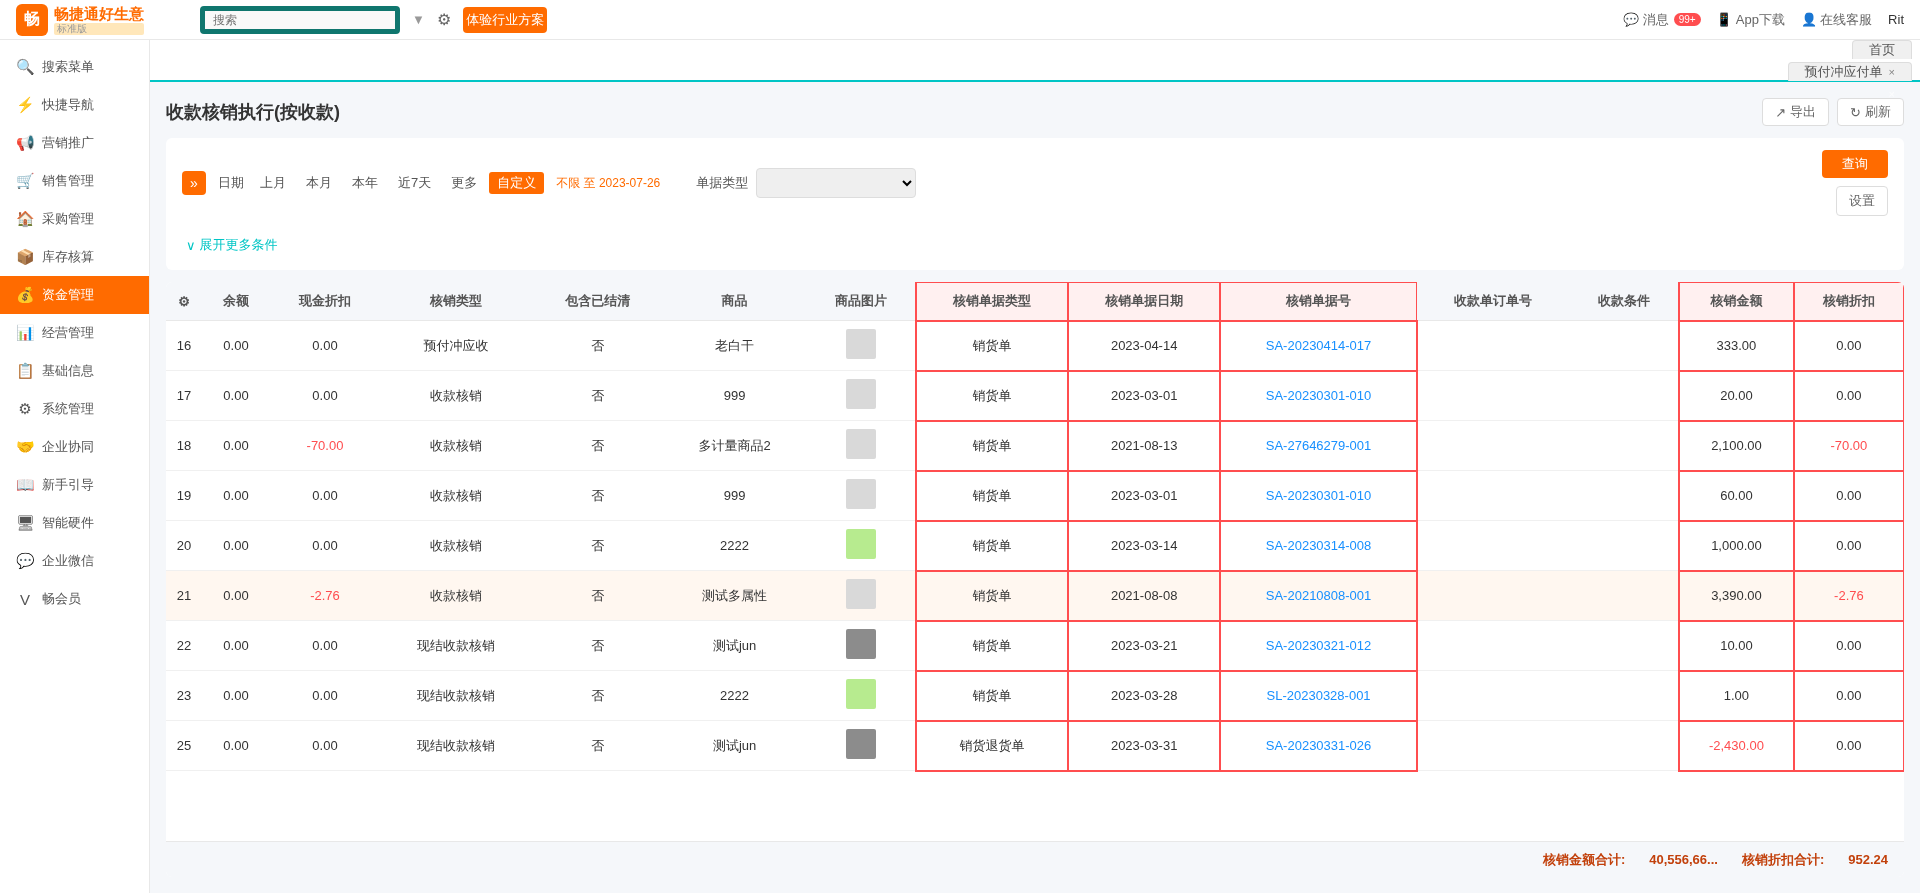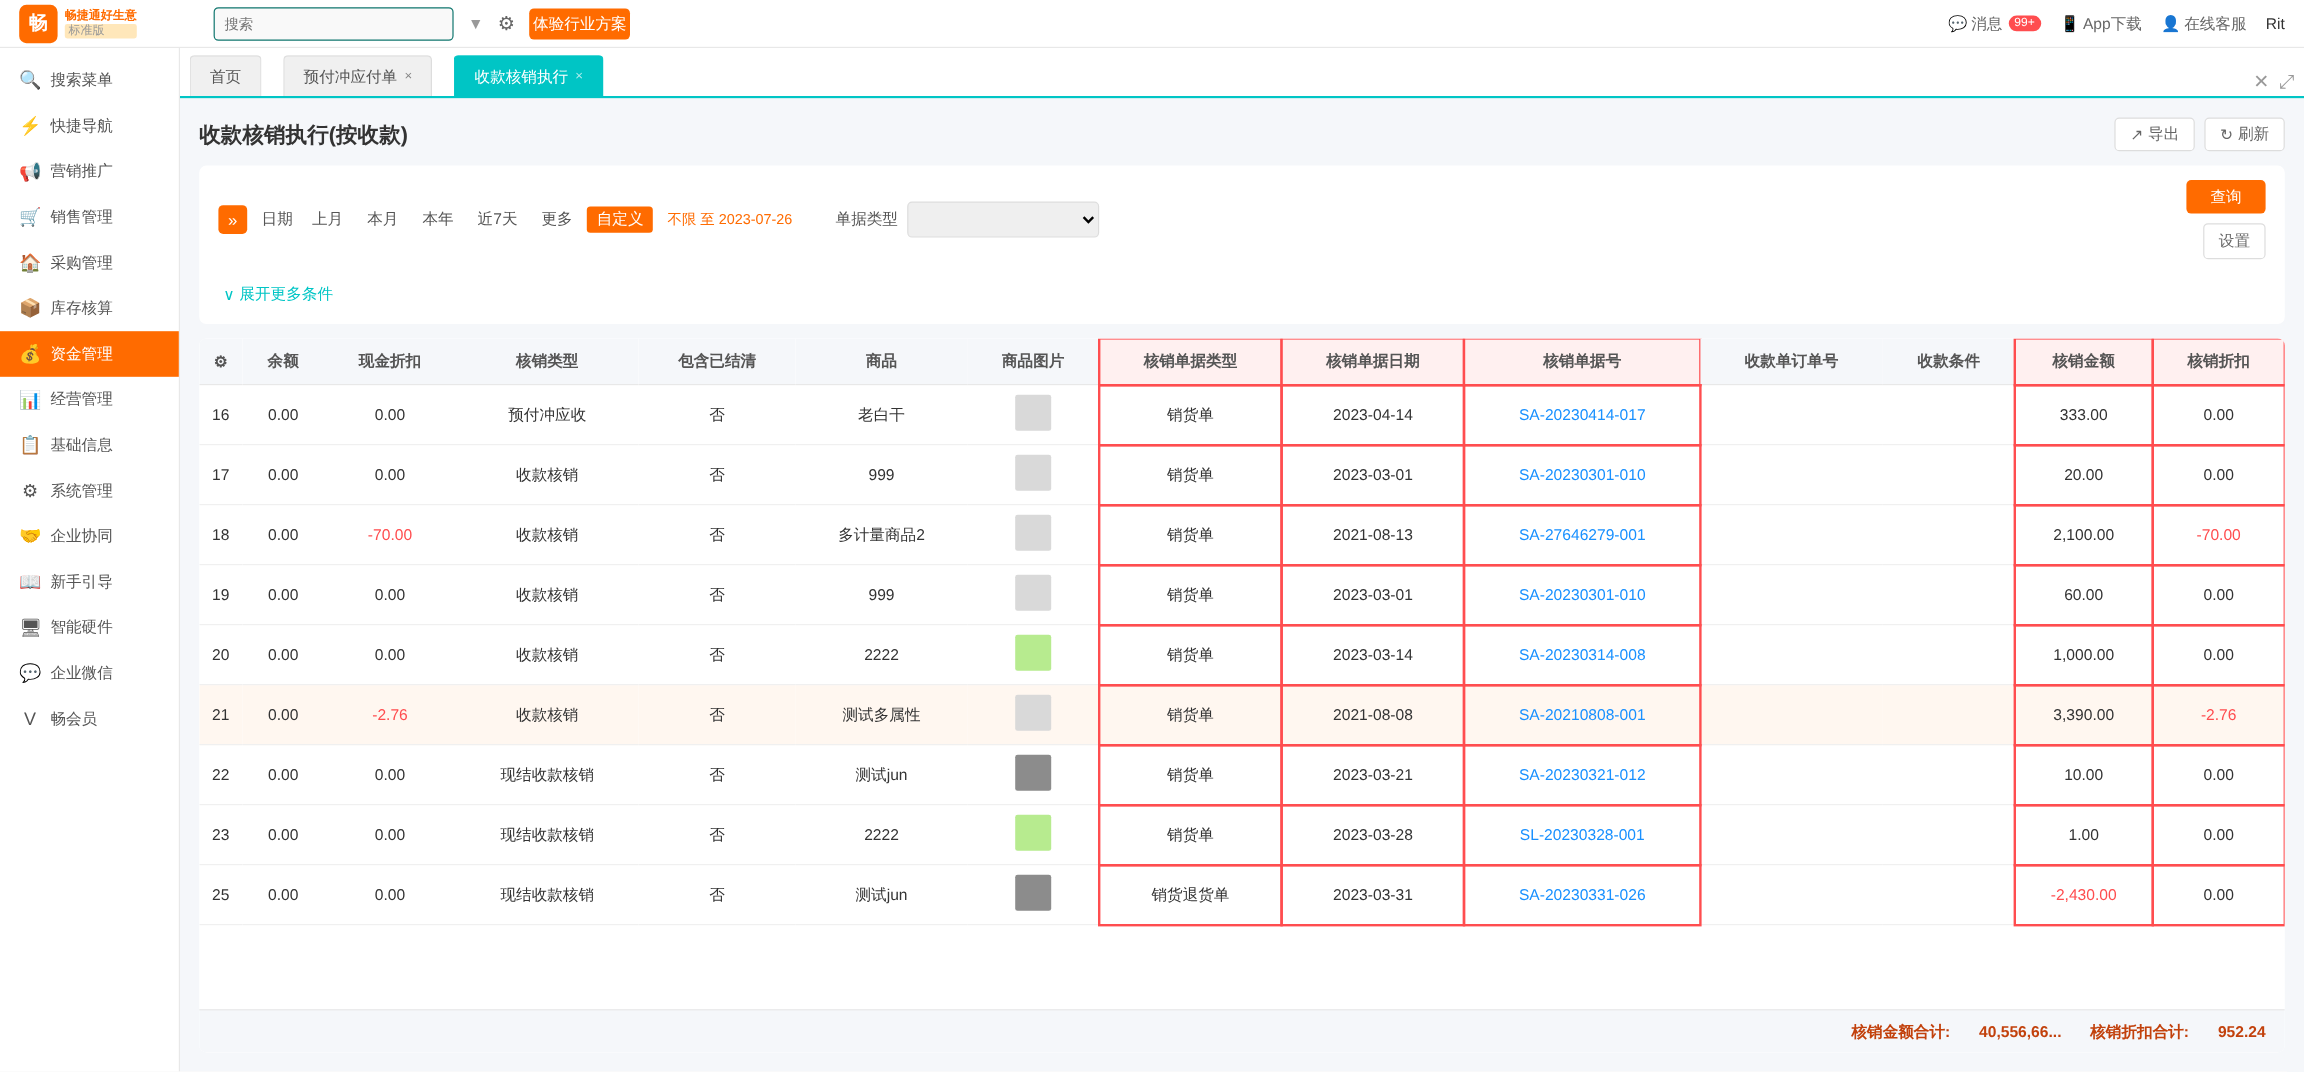--- a/index.html
+++ b/index.html
@@ -2,42 +2,42 @@
 <html><head>
   <meta charset="utf-8">
   <style>
     * { box-sizing: border-box; margin: 0; padding: 0; }
     body { font-family: 'Microsoft YaHei', Arial, sans-serif; font-size: 13px; background: #f5f5f5; color: #333; overflow: hidden; }
 
     
     .top-bar { height: 40px; background: #fff; display: flex; align-items: center; padding: 0 16px; border-bottom: 1px solid #e8e8e8; gap: 12px; }
     .top-bar-logo { display: flex; align-items: center; gap: 6px; width: 150px; }
     .logo-icon { width: 32px; height: 32px; background: #ff6b00; border-radius: 6px; display: flex; align-items: center; justify-content: center; color: white; font-weight: bold; font-size: 16px; }
-    .search-box { width: 200px; height: 28px; border: 1px solid #0f766e; border-radius: 4px; padding: 0 8px; font-size: 12px; color: #999; background: #f9f9f9; }
+    .search-box { width: 200px; height: 28px; border: 5px solid #0f766e; border-radius: 4px; padding: 0 8px; font-size: 12px; color: #999; background: #f9f9f9; margin-left: 22px; }
     .dropdown-arrow { color: #999; cursor: pointer; }
     .gear-icon { color: #666; cursor: pointer; font-size: 16px; }
     .industry-btn { background: #ff6b00; color: white; border: none; border-radius: 4px; padding: 4px 3px; font-size: 13px; cursor: pointer; }
     .top-bar-right { display: flex; align-items: center; gap: 16px; margin-left: auto; font-size: 13px; color: #666; }
     .badge { background: #ff4d4f; color: white; border-radius: 8px; padding: 1px 5px; font-size: 10px; margin-left: 2px; }
     .top-bar-right span { cursor: pointer; display: flex; align-items: center; gap: 3px; }
 
     
     .main-layout { display: flex; height: calc(893px - 40px); }
 
     
     .sidebar { width: 150px; background: #fff; border-right: 1px solid #e8e8e8; display: flex; flex-direction: column; padding: 8px 0; }
     .sidebar-item { display: flex; align-items: center; gap: 8px; padding: 10px 16px; cursor: pointer; color: #555; font-size: 13px; }
     .sidebar-item.active { background: #ff6b00; color: white; border-radius: 0; }
     .sidebar-item .icon { width: 18px; text-align: center; font-size: 15px; }
 
     
     .content-area { flex: 1; display: flex; flex-direction: column; overflow: hidden; }
 
     
-    .tab-bar { height: 42px; background: #fff; display: flex; align-items: flex-end; border-bottom: 2px solid #00c5c5; padding: 0 8px; gap: 14px; }
+    .tab-bar { height: 42px; background: #fff; display: flex; align-items: flex-end; border-bottom: 2px solid #00c5c5; padding: 0 8px; gap: 3px; flex-direction: column; }
     .tab { height: 34px; display: flex; align-items: center; padding: 0 16px; cursor: pointer; font-size: 13px; color: #666; border: 1px solid transparent; border-bottom: none; border-radius: 4px 4px 0 0; gap: 6px; }
     .tab.active { background: #00c5c5; color: white; border-color: #00c5c5; }
     .tab:not(.active) { background: #f0f0f0; border-color: #ddd; color: #555; }
     .tab .close-icon { font-size: 11px; color: inherit; opacity: 0.7; }
     .tab-bar-right { margin-left: auto; display: flex; align-items: center; gap: 8px; padding-bottom: 2px; }
     .tab-bar-right span { color: #999; cursor: pointer; font-size: 16px; }
 
     
     .page-content { flex: 1; overflow: hidden; background: #f5f7fa; padding: 16px; display: flex; flex-direction: column; gap: 12px; }
 
@@ -85,21 +85,21 @@
   </style>
 </head>
 <body>
 
 <div class="top-bar">
   <div class="top-bar-logo">
     <div class="logo-icon">
         <span>畅</span>
       </div>
     <div style="display:flex;flex-direction:column;line-height:1.2">
-      <span style="font-size:10px;color:#ff6b00;font-weight:bold">畅捷通好生意</span>
+      <span style="font-size:15px;color:#ff6b00;font-weight:bold">畅捷通好生意</span>
       <span style="font-size:10px;color:#999;background:#ffe7ba;border-radius:2px;padding:0 3px">标准版</span>
     </div>
   </div>
   <input class="search-box" placeholder="搜索" style="">
   <span class="dropdown-arrow">▼</span>
   <span class="gear-icon">⚙</span>
   <button class="industry-btn">体验行业方案</button>
   <div class="top-bar-right">
     <span>
       💬 <span>消息</span>

